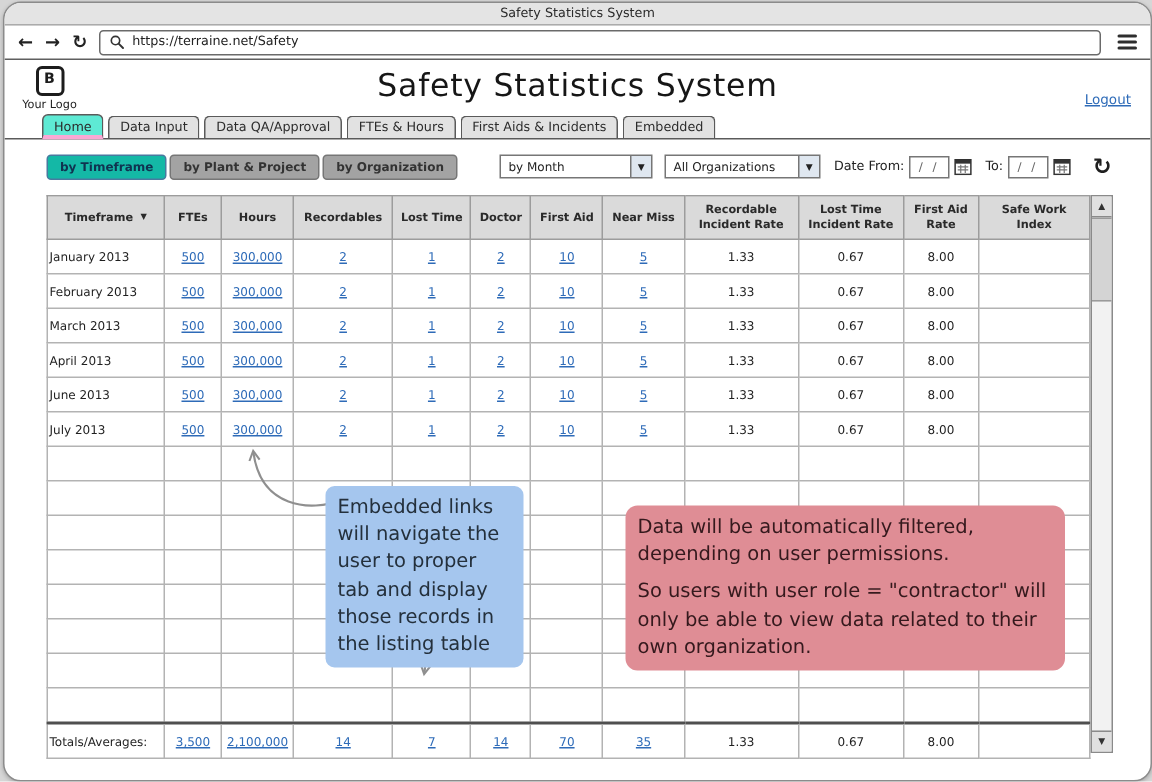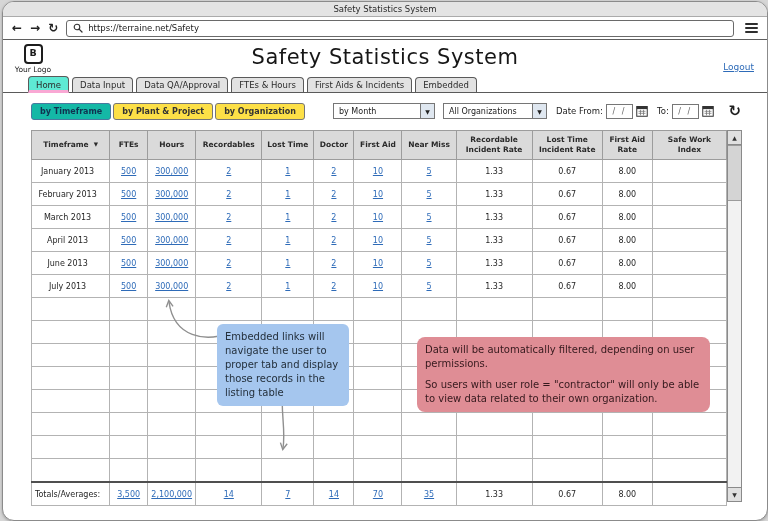--- a/index.html
+++ b/index.html
@@ -16,47 +16,47 @@
   .logo{position:absolute;left:7px;top:4px;width:46px;text-align:center;}
   .logo-badge{width:15px;height:16px;border:2px solid #1d1d1d;border-radius:4px;margin:0 auto;font-size:9.5px;font-weight:bold;color:#1d1d1d;line-height:13px;background:#fff;}
   .logo-label{font-size:7.5px;color:#222;margin-top:1px;white-space:nowrap;}
   .page-title{position:absolute;left:0;right:0;top:5px;text-align:center;font-size:21px;color:#161616;letter-spacing:.5px;}
   .logout{position:absolute;right:13px;bottom:3px;font-size:9px;color:#2e6bb8;text-decoration:underline;cursor:pointer;}
   .tabbar{display:flex;align-items:flex-end;gap:3px;padding-left:25px;border-bottom:1px solid #5a5a5a;height:17px;}
   .tab{height:15px;line-height:14px;padding:0 7px;font-size:8.5px;color:#2c2c2c;background:#e2e2e2;border:1px solid #5a5a5a;border-bottom:none;border-radius:4px 4px 0 0;cursor:pointer;white-space:nowrap;box-sizing:border-box;}
   .tab.active{height:17px;line-height:16px;background:#5eead4;margin-bottom:-1px;border-bottom:3px solid #f9a8d4;z-index:2;position:relative;}
   .filterbar{display:flex;align-items:center;padding:0 26px 0 28px;margin-top:9px;height:18px;}
   .seg{display:flex;gap:2px;}
-  .seg-btn{font-family:inherit;font-size:8px;font-weight:bold;color:#333;background:#fde047;border:1px solid #767676;border-radius:3px;padding:0 8px;height:17px;cursor:pointer;white-space:nowrap;}
+  .seg-btn{font-family:inherit;font-size:8px;font-weight:bold;color:#333;background:#a3a3a3;border:1px solid #767676;border-radius:3px;padding:0 8px;height:17px;cursor:pointer;white-space:nowrap;}
   .seg-btn.active{background:#14b8a6;border-color:#49799f;color:#103250;text-align:center;}
   .select{display:flex;align-items:center;height:16px;border:1px solid #767676;background:#fff;cursor:pointer;box-sizing:border-box;}
   .select.month{width:102px;margin-left:28px;}
   .select.org{width:104px;margin-left:8px;}
   .select-value{font-size:8px;color:#222;padding:0 5px;flex:1;white-space:nowrap;overflow:hidden;}
   .select-arrow{width:13px;align-self:stretch;border-left:1px solid #767676;background:#dfe7f0;font-size:6px;color:#222;display:flex;align-items:center;justify-content:center;}
   .flabel{font-size:8.5px;color:#222;margin-left:9px;white-space:nowrap;}
   .date-input{width:27px;height:15px;border:1px solid #767676;background:#fff;font-size:8px;color:#666;text-align:center;line-height:14px;letter-spacing:2px;margin-left:3px;box-sizing:border-box;cursor:text;}
   .cal{margin-left:3px;display:flex;cursor:pointer;}
   .refresh-ico{margin-left:auto;font-size:15px;font-weight:bold;color:#1f1f1f;line-height:1;cursor:pointer;}
   .table-wrap{position:absolute;left:28px;top:128px;}
   table{border-collapse:collapse;table-layout:fixed;width:696px;border:1px solid #666;}
   th{background:#dadada;border:1px solid #9c9c9c;height:26px;font-size:7.5px;font-weight:bold;color:#2a2a2a;text-align:center;vertical-align:middle;padding:1px;cursor:pointer;}
   .th-label{white-space:pre-line;line-height:1.3;}
   .sort-icon{font-size:5.5px;margin-left:5px;vertical-align:1px;}
   td{border:1px solid #b3b3b3;height:20px;font-size:8px;color:#1f1f1f;text-align:center;vertical-align:middle;overflow:hidden;white-space:nowrap;}
-  td.col-tf{text-align:center;padding-right:7px;margin-left:40px;}
+  td.col-tf{text-align:left;padding-right:7px;margin-left:40px;}
   .cell-link{color:#2e6bb8;text-decoration:underline;cursor:pointer;}
   tr.totals td{border-top:2px solid #4f4f4f;}
   .scrollbar{position:absolute;left:724px;top:128px;width:15px;height:372px;border:1px solid #8a8a8a;background:#f2f2f2;box-sizing:border-box;}
   .sb-btn{height:13px;display:flex;align-items:center;justify-content:center;font-size:6px;color:#333;background:#e0e0e0;cursor:pointer;}
   .sb-up{border-bottom:1px solid #8a8a8a;}
   .sb-down{position:absolute;bottom:0;left:0;right:0;border-top:1px solid #8a8a8a;}
   .sb-thumb{position:absolute;left:0;right:0;top:14px;height:54px;background:#d4d4d4;border-top:1px solid #9b9b9b;border-bottom:1px solid #9b9b9b;cursor:grab;}
   .overlay{position:absolute;left:0;top:0;width:764px;height:518px;pointer-events:none;z-index:4;}
-  .callout{position:absolute;z-index:5;border-radius:6px;font-size:10px;line-height:1.4;padding:6px 8px;color:#24303c;box-sizing:border-box;}
+  .callout{position:absolute;z-index:5;border-radius:6px;font-size:13px;line-height:1.4;padding:6px 8px;color:#24303c;box-sizing:border-box;}
   .callout.blue{left:214px;top:322px;width:132px;background:#a5c6ee;}
   .callout.pink{left:414px;top:335px;width:293px;background:#df8d95;color:#35191d;border-radius:8px;}
   .callout p{margin:0 0 7px 0;}
   .callout p:last-child{margin-bottom:0;}
 </style>
 </head>
 <body>
 
 <div class="window">
 

